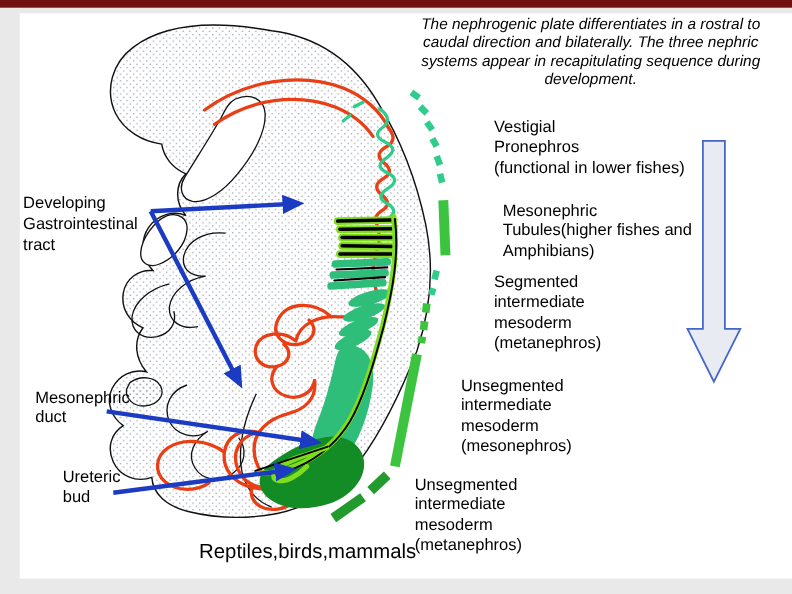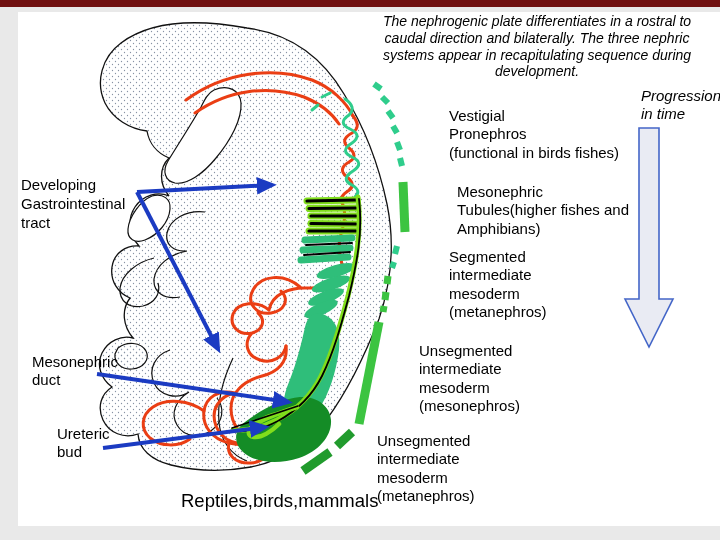--- a/index.html
+++ b/index.html
@@ -170,25 +170,23 @@
       <line x1="103" y1="448" x2="265" y2="427" marker-end="url(#bluehead)"></line>
     </g>
 
     <polygon points="639,128 659,128 659,299 673,299 649,347 625,299 639,299" style="fill:var(--arrowfill,#e9ebf3);stroke:var(--arrowstroke,#4466c8)" stroke-width="1.6"></polygon>
   </svg>
 
   <div class="label note italic">The nephrogenic plate differentiates in a rostral to
 caudal direction and bilaterally. The three nephric
 systems appear in recapitulating sequence during
 development.</div>
-  <div class="label progression italic">Progression
-in time</div>
   <div class="label vestigial">Vestigial
 Pronephros
-(functional in birds fishes)</div>
+(functional in lower fishes)</div>
   <div class="label tubules">Mesonephric
 Tubules(higher fishes and
 Amphibians)</div>
   <div class="label segmented">Segmented
 intermediate
 mesoderm
 (metanephros)</div>
   <div class="label unseg-meso">Unsegmented
 intermediate
 mesoderm

